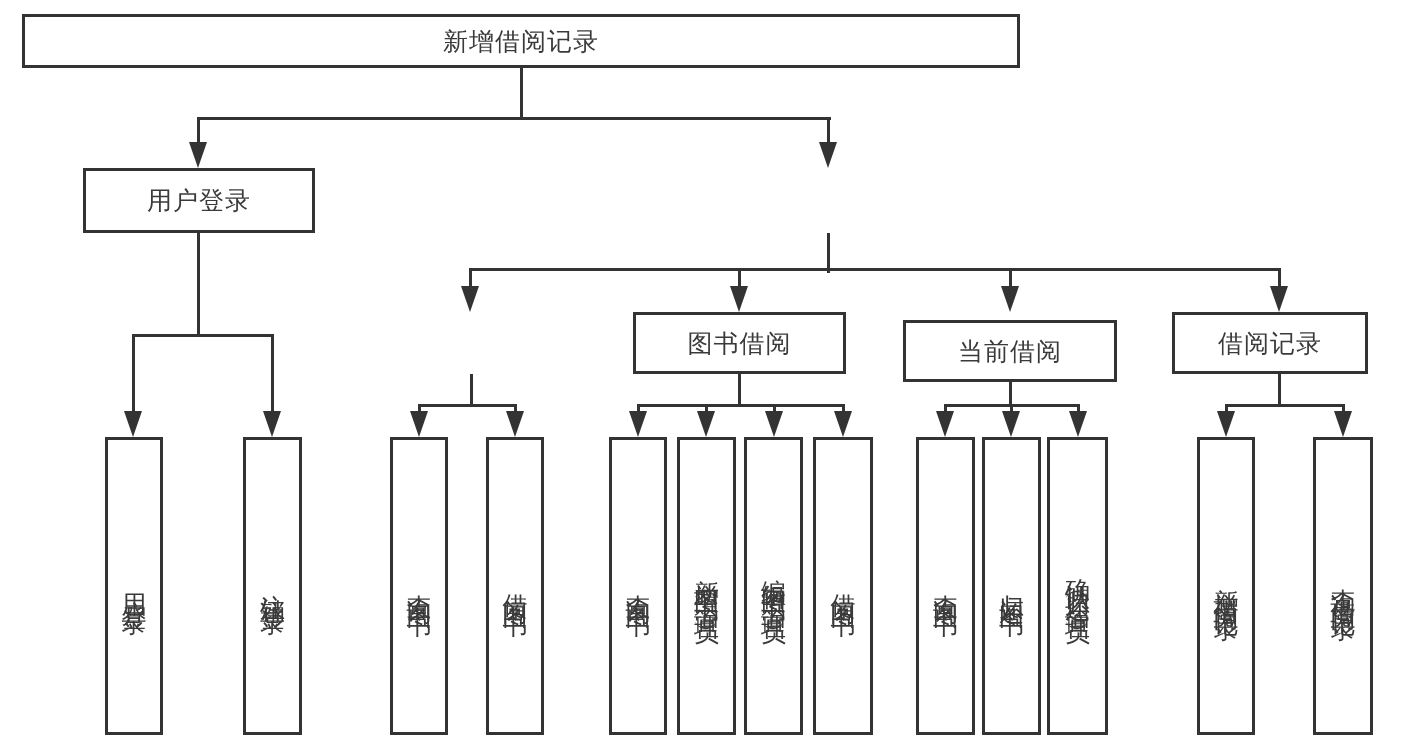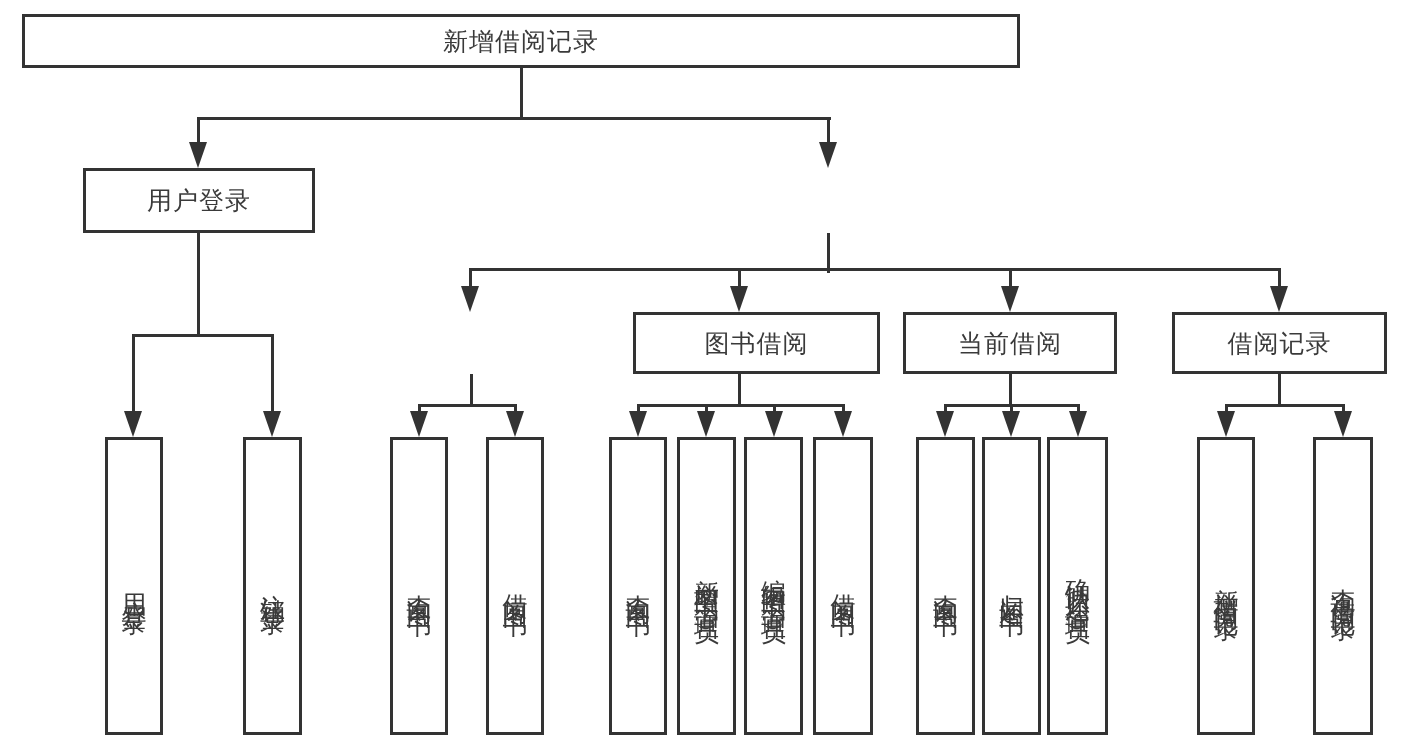--- a/index.html
+++ b/index.html
@@ -124,27 +124,27 @@
   <div class="arr" style="left:1334px;top:411px"></div>
 
   <div class="box" style="left:22px;top:14px;width:998px;height:54px">
     <span>新增借阅记录</span>
   </div>
 
   <div class="box" style="left:83px;top:168px;width:232px;height:65px">
     <span>用户登录</span>
   </div>
 
-  <div class="box" style="left:633px;top:312px;width:247px;height:62px">
+  <div class="box" style="left:633px;top:312px;width:213px;height:62px">
     <span>图书借阅</span>
   </div>
-  <div class="box" style="left:903px;top:312px;width:214px;height:62px">
+  <div class="box" style="left:903px;top:320px;width:214px;height:62px">
     <span>当前借阅</span>
   </div>
-  <div class="box" style="left:1172px;top:312px;width:215px;height:62px">
+  <div class="box" style="left:1172px;top:312px;width:196px;height:62px">
     <span>借阅记录</span>
   </div>
 
   <div class="box vbox" style="left:105px;top:437px;width:58px;height:298px">
     <span>用户登录</span>
   </div>
   <div class="box vbox" style="left:243px;top:437px;width:59px;height:298px">
     <span>注销登录</span>
   </div>
 

